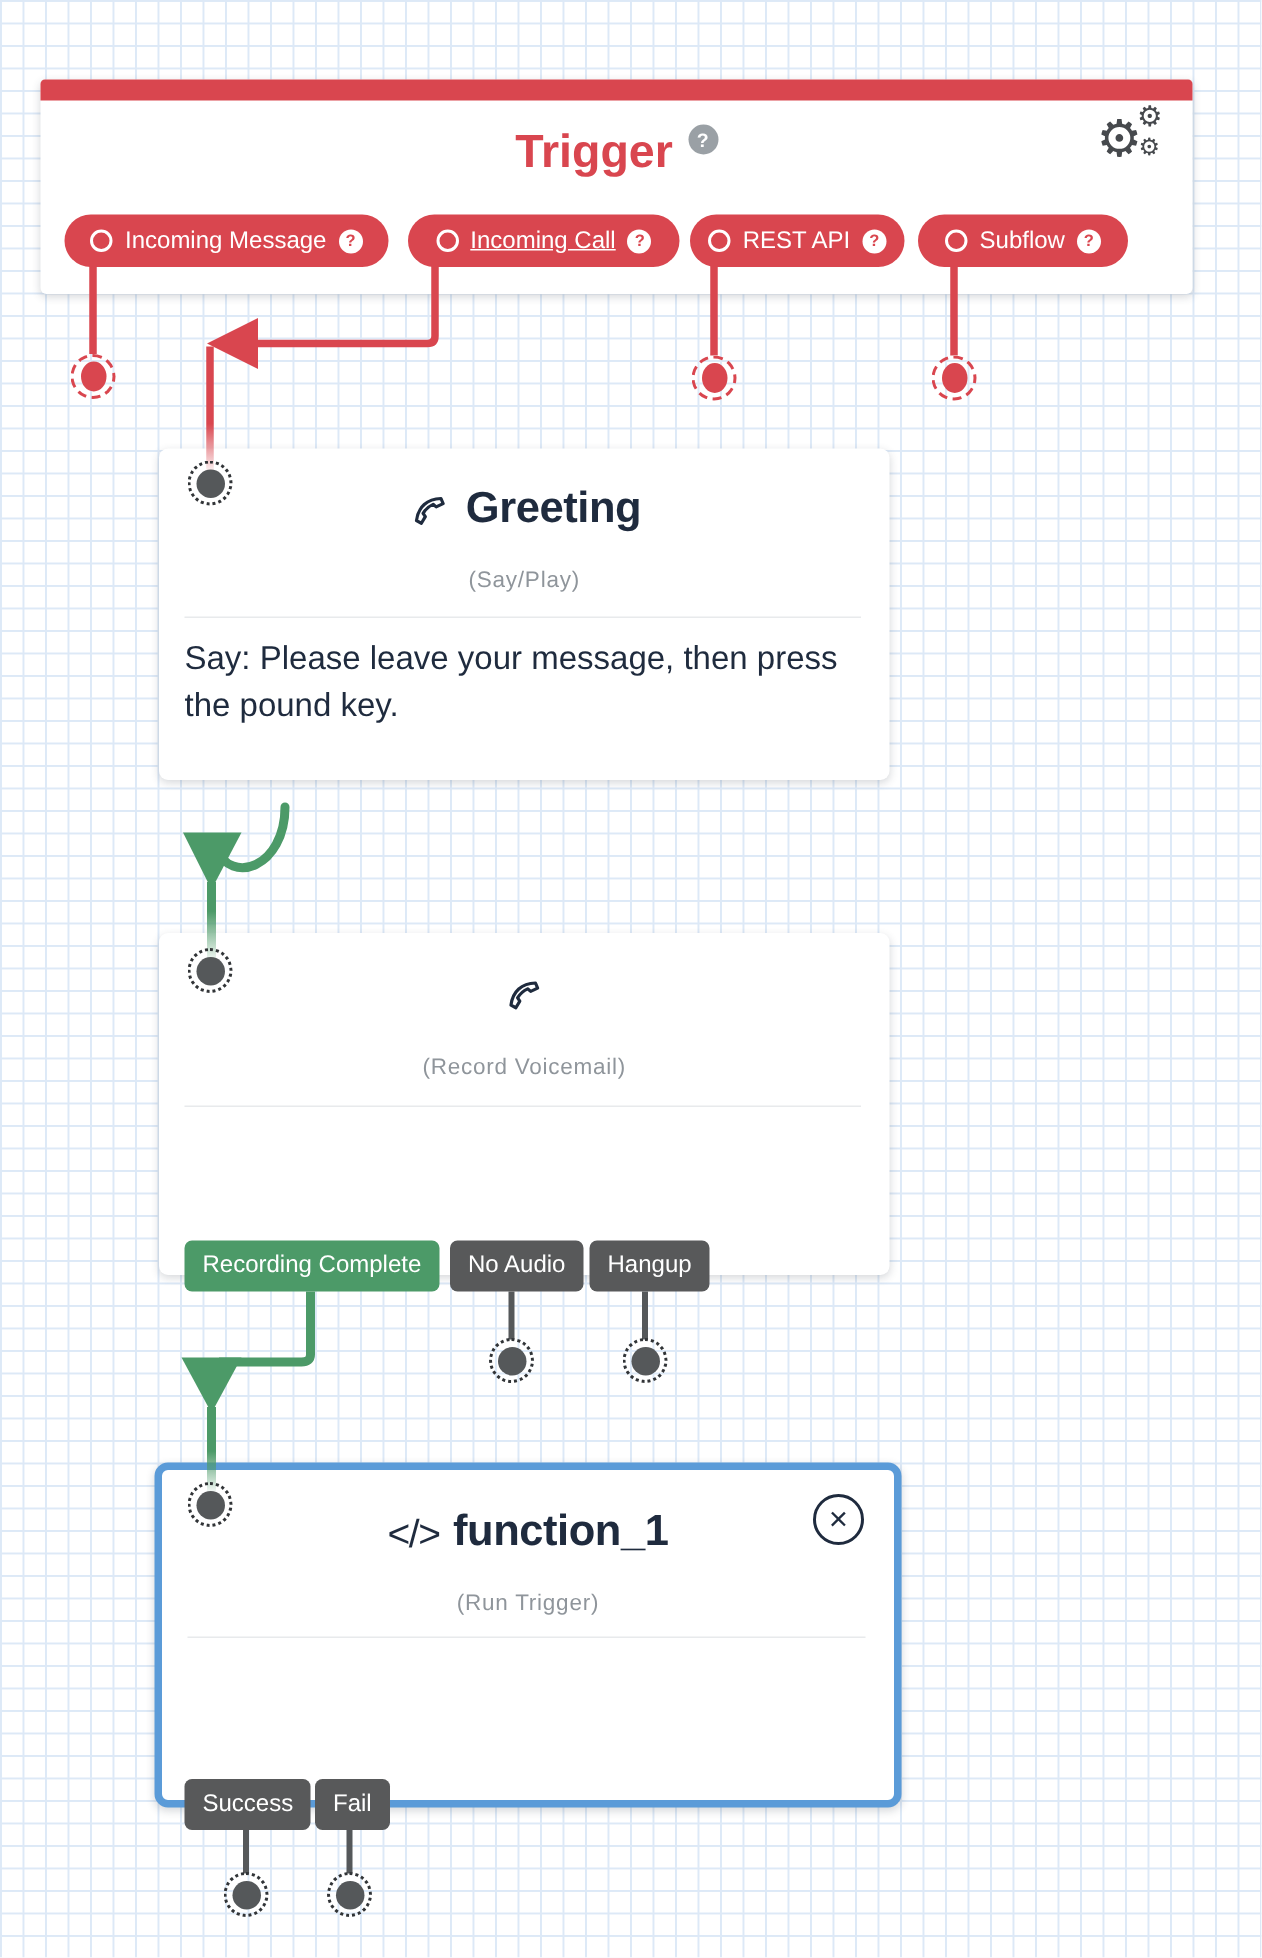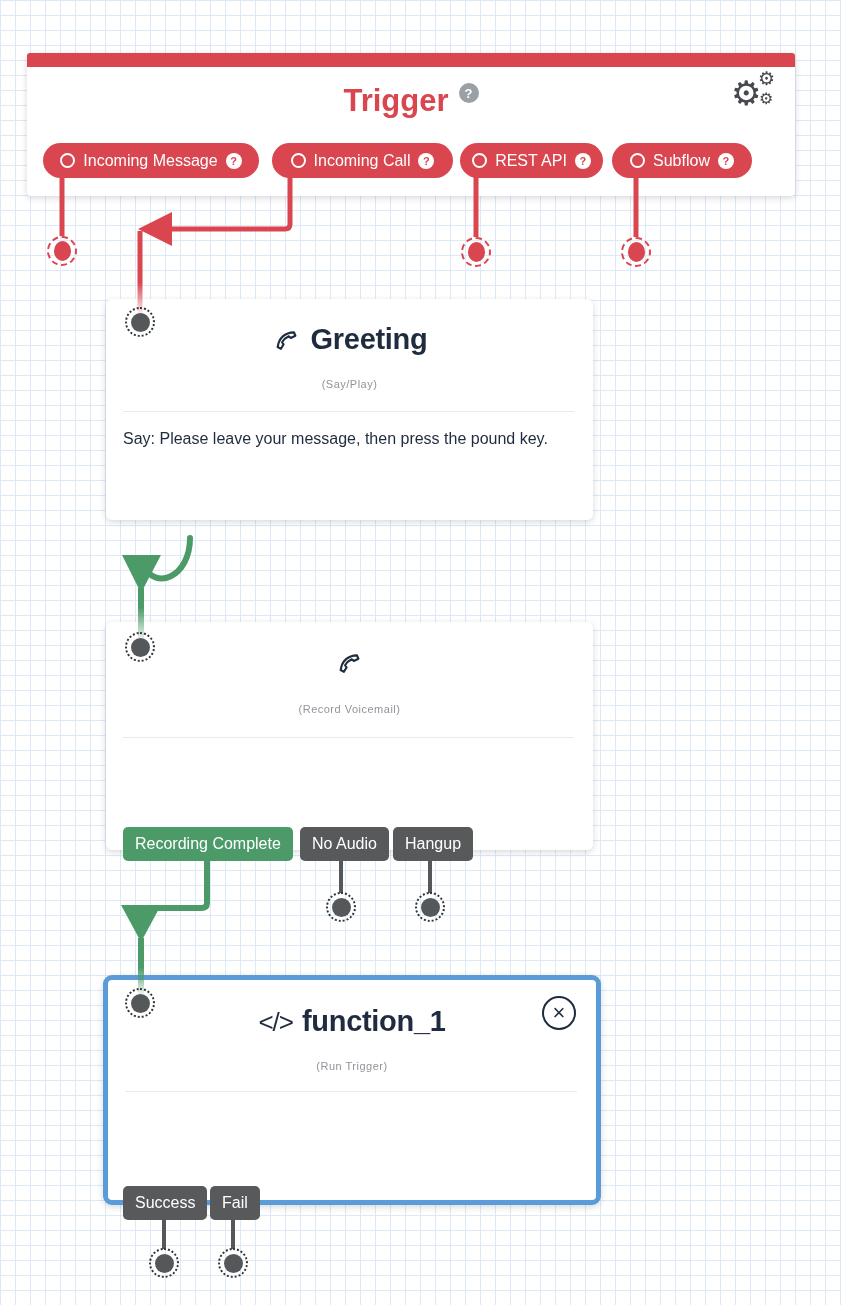--- a/index.html
+++ b/index.html
@@ -19,23 +19,23 @@
   .card {
     position:absolute; background:#fff; border-radius:6px;
     box-shadow:0 2px 6px rgba(50,60,75,.20); z-index:1;
   }
   .title-row {
     position:absolute; left:0; right:0; display:flex;
     align-items:flex-end; justify-content:center; gap:9px; height:46px;
   }
   .w-title { font-size:29px; font-weight:700; color:#1f2b3e; letter-spacing:-.3px; }
   .w-sub   { position:absolute; left:0; right:0; text-align:center;
-             font-size:11px; color:#8f959b; letter-spacing:.5px; }
+             font-size:15px; color:#8f959b; letter-spacing:.5px; }
   .divider { position:absolute; left:17px; right:19px; height:1px; background:#e8eaec; }
-  .w-body  { position:absolute; left:17px; font-size:16px; line-height:31px;
+  .w-body  { position:absolute; left:17px; font-size:22px; line-height:31px;
              color:#1f2b3e; max-width:445px; }
   .phone-icon { width:30px; height:30px; }
   .code-icon { font-size:26px; font-weight:500; color:#1f2b3e; letter-spacing:-1px; }
 
   
   .trigger { position:absolute; left:27px; top:53px; width:768px; height:143px;
              background:#fff; border-radius:4px; box-shadow:0 2px 6px rgba(50,60,75,.20);
              z-index:1; }
   .trigger-bar { position:absolute; left:0; top:0; right:0; height:14px;
                  background:#d9464f; border-radius:3px 3px 0 0; }
@@ -100,21 +100,21 @@
       <span class="g1">⚙</span>
       <span class="g2">⚙</span>
       <span class="g3">⚙</span>
     </div>
 
     <div class="pill" style="left:16px; width:216px;">
       <span class="pill-circle"></span>
       <span>Incoming Message</span>
       <span class="badge white">?</span>
     </div>
-    <div class="pill" style="left:245px; width:181px;">
+    <div class="pill" style="left:245px; width:181px;text-decoration:underline;">
       <span class="pill-circle"></span>
       <span>Incoming Call</span>
       <span class="badge white">?</span>
     </div>
     <div class="pill" style="left:433px; width:143px;">
       <span class="pill-circle"></span>
       <span>REST API</span>
       <span class="badge white">?</span>
     </div>
     <div class="pill" style="left:585px; width:140px;">

